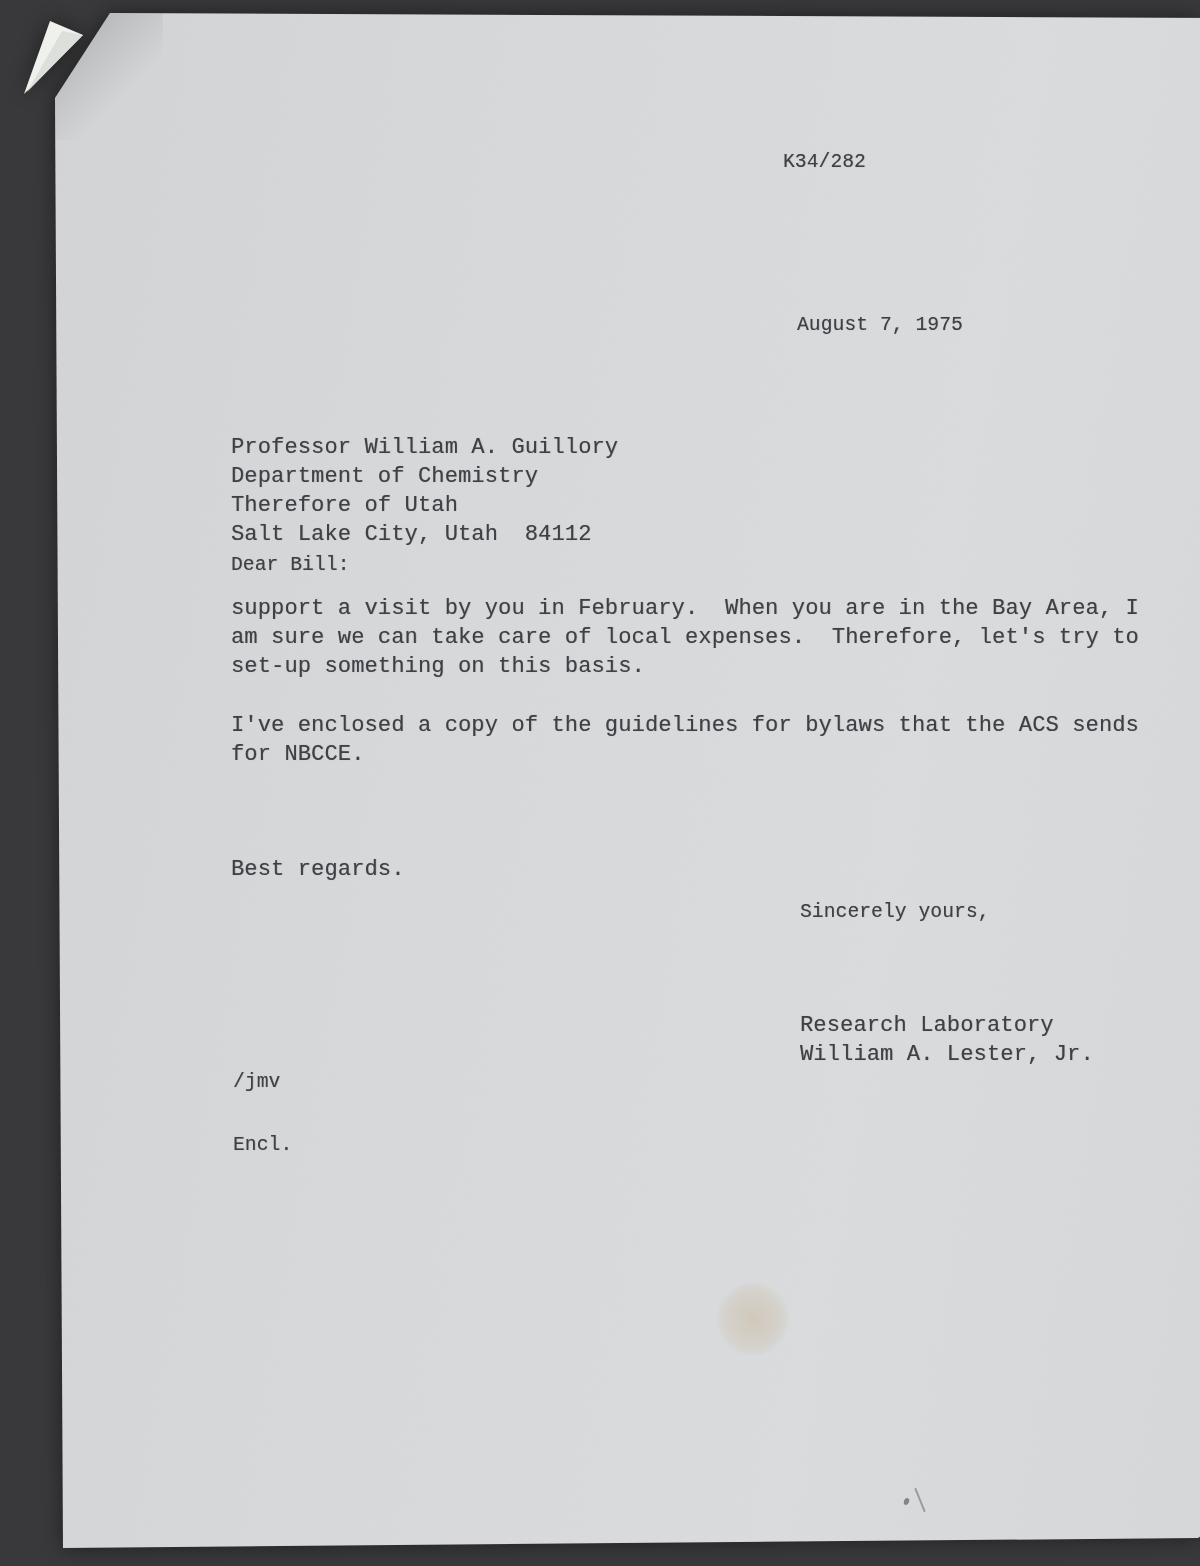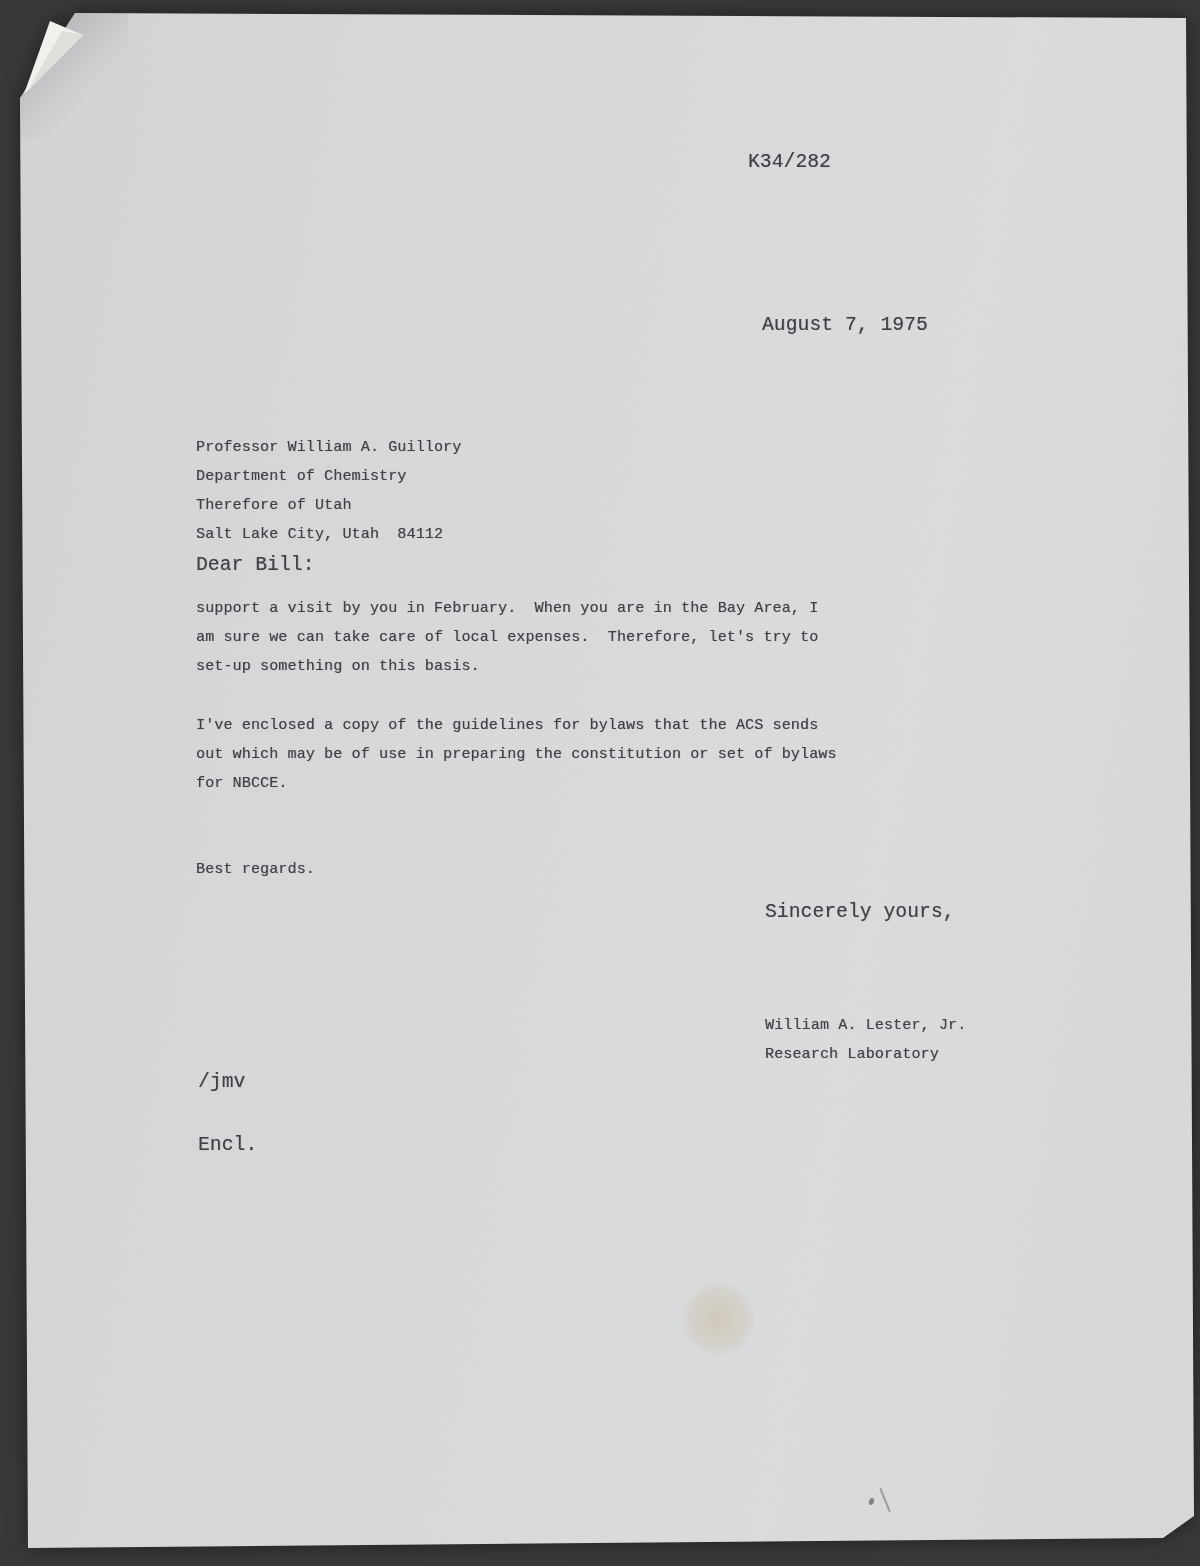--- a/index.html
+++ b/index.html
@@ -18,20 +18,21 @@
   .paper-wrap {
     position: absolute;
     inset: 0;
     filter: drop-shadow(0 0 10px rgba(0,0,0,0.45));
   }
   .paper {
     position: absolute;
     inset: 0;
     background: linear-gradient(100deg, #d2d4d6 0%, #d7d9db 35%, #dadcde 70%, #d6d8da 100%);
     clip-path: polygon(75px 13px, 1186px 18px, 1194px 1516px, 1163px 1538px, 28px 1548px, 20px 98px);
+    margin-left: 35px;
   }
   .grain {
     position: absolute;
     left: 0; top: 0;
     pointer-events: none;
   }
   .corner-shadow {
     position: absolute;
     left: 18px; top: 10px;
     width: 110px; height: 130px;
@@ -84,21 +85,21 @@
     line-height: 29px;
     color: #3e4045;
     text-shadow: 0.4px 0.4px 0.7px rgba(58,58,64,0.45);
     letter-spacing: 0.15px;
   }
   .block {
     position: absolute;
   }
   .block .bline {
     white-space: pre;
-    font-size: 15px;
+    font-size: 22px;
     line-height: 29px;
     color: #3e4045;
     text-shadow: 0.4px 0.4px 0.7px rgba(58,58,64,0.45);
     letter-spacing: 0.15px;
   }
 </style>
 </head>
 <body>
 
 <div class="scan">
@@ -132,34 +133,33 @@
       <div class="line" style="left:196px; top:551px;">Dear Bill:</div>
 
       <div class="block" style="left:196px; top:594px;">
         <div class="bline">support a visit by you in February.  When you are in the Bay Area, I</div>
         <div class="bline">am sure we can take care of local expenses.  Therefore, let's try to</div>
         <div class="bline">set-up something on this basis.</div>
       </div>
 
       <div class="block" style="left:196px; top:711px;">
         <div class="bline">I've enclosed a copy of the guidelines for bylaws that the ACS sends</div>
-        <div class="bline">out which may be of use in preparing the constitution or set of bylaws</div>
         <div class="bline">for NBCCE.</div>
       </div>
 
 
       <div class="block" style="left:196px; top:855px;">
         <div class="bline">Best regards.</div>
       </div>
 
       <div class="line" style="left:765px; top:898px;">Sincerely yours,</div>
 
       <div class="block" style="left:765px; top:1011px;">
+        <div class="bline">Research Laboratory</div>
         <div class="bline">William A. Lester, Jr.</div>
-        <div class="bline">Research Laboratory</div>
       </div>
 
       <div class="line" style="left:198px; top:1068px;">/jmv</div>
 
       <div class="line" style="left:198px; top:1131px;">Encl.</div>
 
     </div>
 
     <div class="fold-flap-main"></div>
     <div class="fold-flap-crease"></div>

